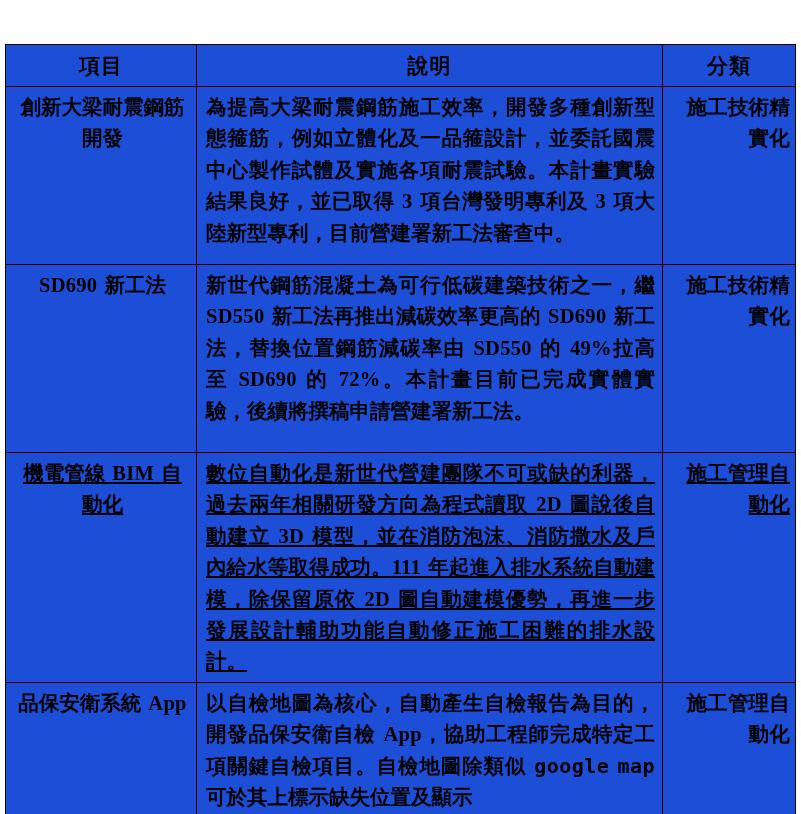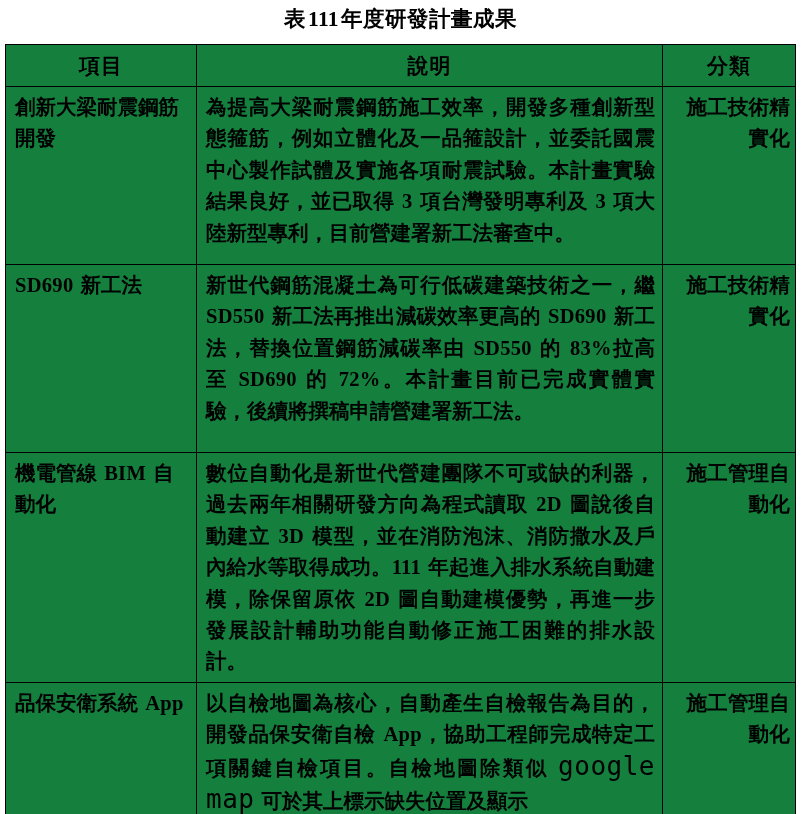--- a/index.html
+++ b/index.html
@@ -48,21 +48,21 @@
     top: 44px;
     width: 790px;
     border-collapse: collapse;
     table-layout: fixed;
   }
   .result-table td,
   .result-table th {
     border: 1px solid #000000;
     vertical-align: top;
     padding: 0;
-    background: #15803d;
+    background: #1d4ed8;
   }
 
   col.c-item  { width: 191px; }
   col.c-desc  { width: 466px; }
   col.c-class { width: 133px; }
 
   
   .result-table thead th {
     height: 41px;
     text-align: center;
@@ -76,66 +76,63 @@
   
   .cell-inner {
     font-size: 20.5px;
     font-weight: bold;
     line-height: 31.4px;
     font-family: "DejaVu Serif", "Liberation Serif", serif;
   }
 
   td.item-cell .cell-inner {
     padding: 5px 6px 4px 9px;
-    text-align: left;
+    text-align: center;
   }
   td.desc-cell .cell-inner {
     padding: 5px 7px 4px 9px;
     text-align: justify;
     text-justify: inter-character;
     text-align-last: left;
   }
   td.class-cell .cell-inner {
     padding: 5px 5px 4px 9px;
     text-align: right;
     letter-spacing: 0.2px;
   }
 
   
   tr.row-0 td { height: 177px; }
   tr.row-1 td { height: 187px; }
-  tr.row-2 td { height: 221px; }
+  tr.row-2 td { height: 221px; text-decoration: underline; }
   tr.row-3 td { height: 127px; }
 
   
   .lat {
     font-family: "Liberation Serif", "DejaVu Serif", serif;
     font-weight: bold;
     letter-spacing: 0.3px;
   }
   .mono {
     font-family: "DejaVu Sans Mono", "Liberation Mono", monospace;
-    font-weight: normal;
-    font-size: 26px;
+    font-weight: bold;
+    font-size: 20px;
     letter-spacing: 0.5px;
   }
 
   
   .clip-bottom {
     overflow: hidden;
   }
 </style>
 </head>
 <body>
 
 <div id="page">
 
-  <div class="doc-title">
-    <span>表</span><span class="lat">111</span><span>年度研發計畫成果</span>
-  </div>
 
   <table class="result-table">
     <colgroup>
       <col class="c-item">
       <col class="c-desc">
       <col class="c-class">
     </colgroup>
     <thead>
       <tr>
         <th>項目</th>
@@ -155,21 +152,21 @@
         <td class="class-cell">
           <div class="cell-inner">施工技術精實化</div>
         </td>
       </tr>
 
       <tr class="row-1">
         <td class="item-cell">
           <div class="cell-inner"><span class="lat">SD690</span> 新工法</div>
         </td>
         <td class="desc-cell">
-          <div class="cell-inner">新世代鋼筋混凝土為可行低碳建築技術之一，繼 <span class="lat">SD550</span> 新工法再推出減碳效率更高的 <span class="lat">SD690</span> 新工法，替換位置鋼筋減碳率由 <span class="lat">SD550</span> 的 <span class="lat">83%</span>拉高至 <span class="lat">SD690</span> 的 <span class="lat">72%</span>。本計畫目前已完成實體實驗，後續將撰稿申請營建署新工法。</div>
+          <div class="cell-inner">新世代鋼筋混凝土為可行低碳建築技術之一，繼 <span class="lat">SD550</span> 新工法再推出減碳效率更高的 <span class="lat">SD690</span> 新工法，替換位置鋼筋減碳率由 <span class="lat">SD550</span> 的 <span class="lat">49%</span>拉高至 <span class="lat">SD690</span> 的 <span class="lat">72%</span>。本計畫目前已完成實體實驗，後續將撰稿申請營建署新工法。</div>
         </td>
         <td class="class-cell">
           <div class="cell-inner">施工技術精實化</div>
         </td>
       </tr>
 
       <tr class="row-2">
         <td class="item-cell">
           <div class="cell-inner">機電管線 <span class="lat">BIM</span> 自動化</div>
         </td>

